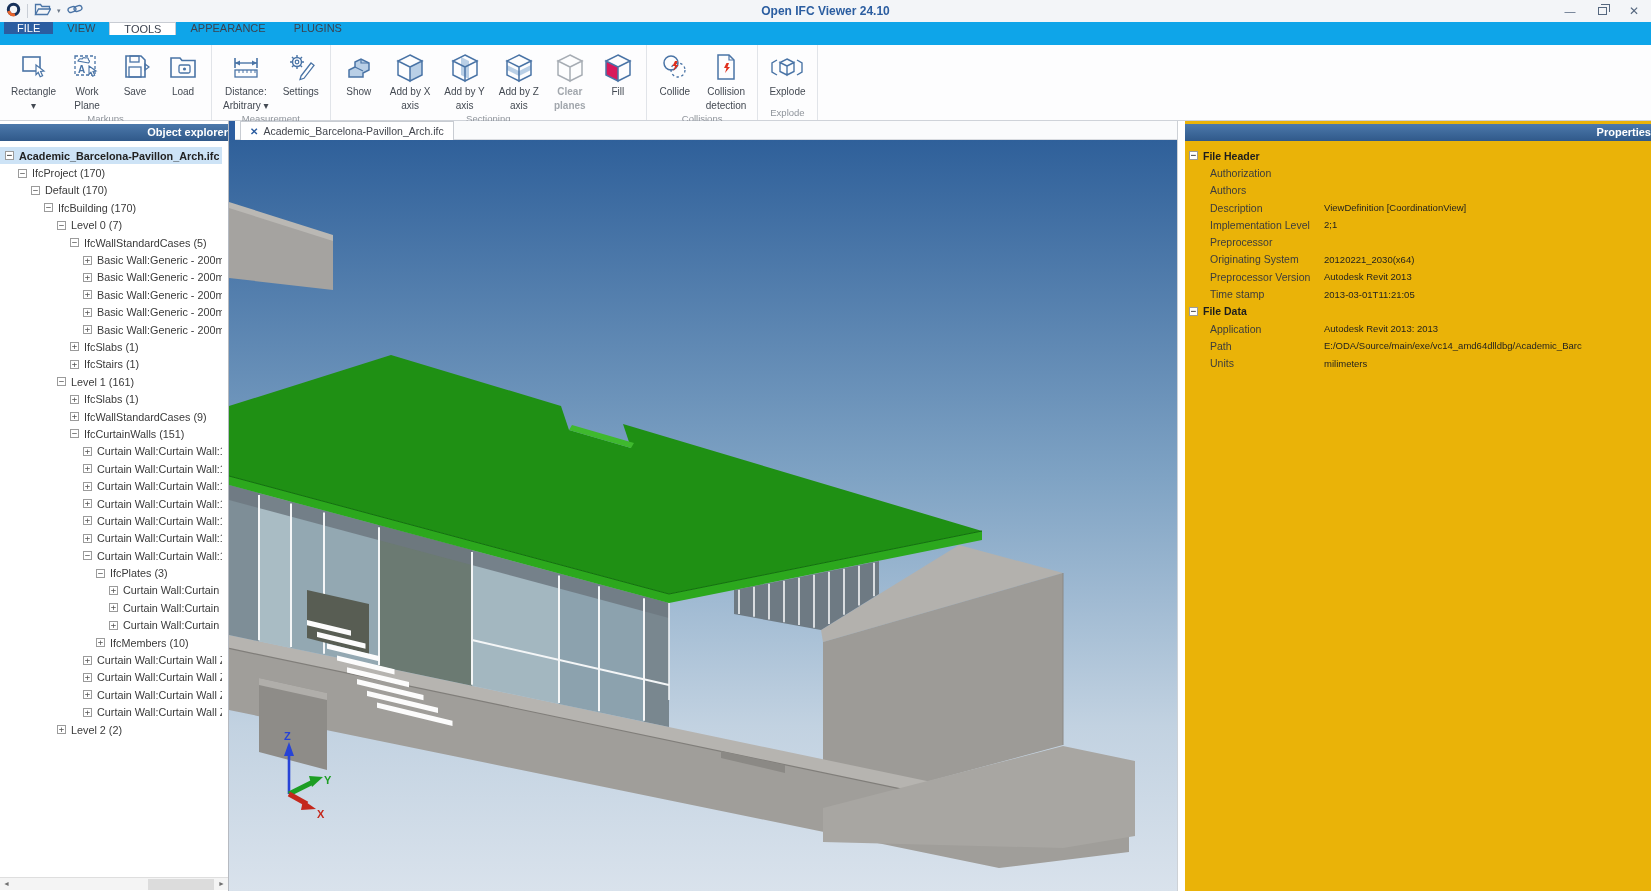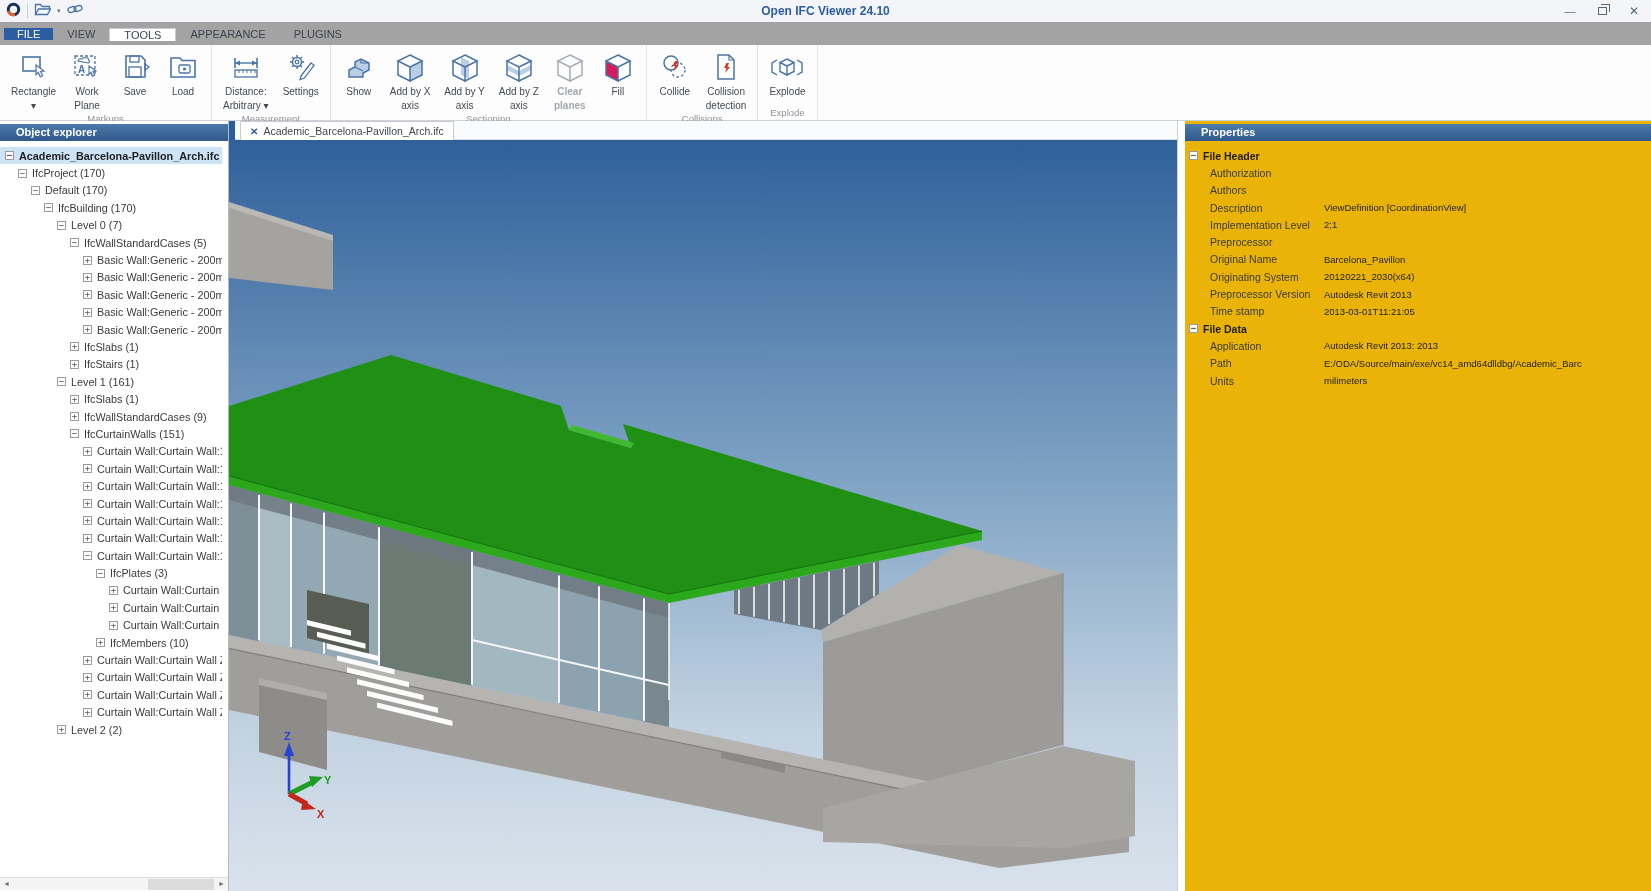--- a/index.html
+++ b/index.html
@@ -14,39 +14,39 @@
   #win-title { left:0; top:0; width:1651px; height:22px; text-align:center; line-height:22px;
     font-size:12px; font-weight:bold; color:#2b5da0; pointer-events:none; }
   #win-controls { right:8px; top:0; height:22px; display:flex; align-items:center; gap:14px; }
   .wc { width:18px; height:16px; display:flex; align-items:center; justify-content:center;
     color:#55677f; font-size:11px; cursor:default; }
   .wc-max-box { width:9px; height:8px; border:1.4px solid #55677f; position:relative; background:transparent; }
   .wc-max-box::before { content:""; position:absolute; left:2px; top:-4px; width:8px; height:7px;
     border:1.4px solid #55677f; border-bottom:none; border-left:none; }
 
   
-  #tabsrow { left:0; top:22px; width:1651px; height:23px; background:#a3a3a3; display:flex; align-items:center; }
+  #tabsrow { left:0; top:22px; width:1651px; height:23px; background:#0ea5e9; display:flex; align-items:flex-start; }
   .rtab { padding:0 14px; font-size:11px; color:#3c4350; display:flex; align-items:center; cursor:default; }
   .rtab.filetab { background:#2b5da0; color:#fff; margin-left:4px; padding:0 13px; }
   .rtab.active { background:#fff; border:1px solid #c8ccd3; border-bottom:none; margin-bottom:-1px; }
 
   
   #ribbon { left:0; top:45px; width:1651px; height:76px; background:#fdfdfe; border-bottom:1px solid #cfd3d9;
     display:flex; align-items:stretch; }
   .rgroup { display:flex; flex-direction:column; border-right:1px solid #e1e4e9; padding:2px 4px 0 4px; }
   .rgroup-btns { display:flex; flex:1; align-items:flex-start; }
   .rbtn { display:flex; flex-direction:column; align-items:center; padding:3px 7px 1px 7px; min-width:44px; cursor:default; }
   .rbtn .ric { width:34px; height:34px; display:block; }
   .rbtn .rlbl { font-size:10px; line-height:11.5px; color:#444a53; text-align:center; margin-top:2px; white-space:nowrap; }
   .rbtn.disabled .rlbl { color:#a2a7ad;font-weight:bold; }
   .rgroup-name { text-align:center; font-size:9.5px; color:#8f949b; padding:1px 0 2px 0; }
 
   
   .panel-header { height:17px; background:linear-gradient(#4c79ab,#30598a); color:#fff; font-weight:bold;
-    font-size:11px; text-align:left; line-height:17px;padding-left:16px; }
+    font-size:11px; text-align:right; line-height:17px; }
   #left-panel { left:0; top:121px; width:229px; height:770px; background:#fff; border-right:1px solid #b6bac1; }
   #left-header { left:0; top:3px; width:228px; }
   #tree { left:0; top:26px; width:222px; height:730px; overflow:hidden; }
   .trow { height:17.4px; display:flex; align-items:center; white-space:nowrap; font-size:10.8px; color:#3a3a3a; cursor:default; }
   .trow.sel { background:#cde3f6; }
   .trow.boldrow { font-weight:bold; color:#222; }
   .texp { flex:0 0 9px; width:9px; height:9px; border:1px solid #9b9b9b; background:#fff; font-size:9px;
     line-height:7px; text-align:center; color:#555; margin-right:5px; font-family:"DejaVu Sans Mono", monospace; }
   .tlbl { overflow:hidden; }
 
@@ -561,24 +561,20 @@
       </div>
       <div class="prow">
         <span class="plabel">Implementation Level</span>
         <span class="pvalue">2;1</span>
       </div>
       <div class="prow">
         <span class="plabel">Preprocessor</span>
         <span class="pvalue"></span>
       </div>
       <div class="prow">
-        <span class="plabel">Original Name</span>
-        <span class="pvalue">Barcelona_Pavillon</span>
-      </div>
-      <div class="prow">
         <span class="plabel">Originating System</span>
         <span class="pvalue">20120221_2030(x64)</span>
       </div>
       <div class="prow">
         <span class="plabel">Preprocessor Version</span>
         <span class="pvalue">Autodesk Revit 2013</span>
       </div>
       <div class="prow">
         <span class="plabel">Time stamp</span>
         <span class="pvalue">2013-03-01T11:21:05</span>

